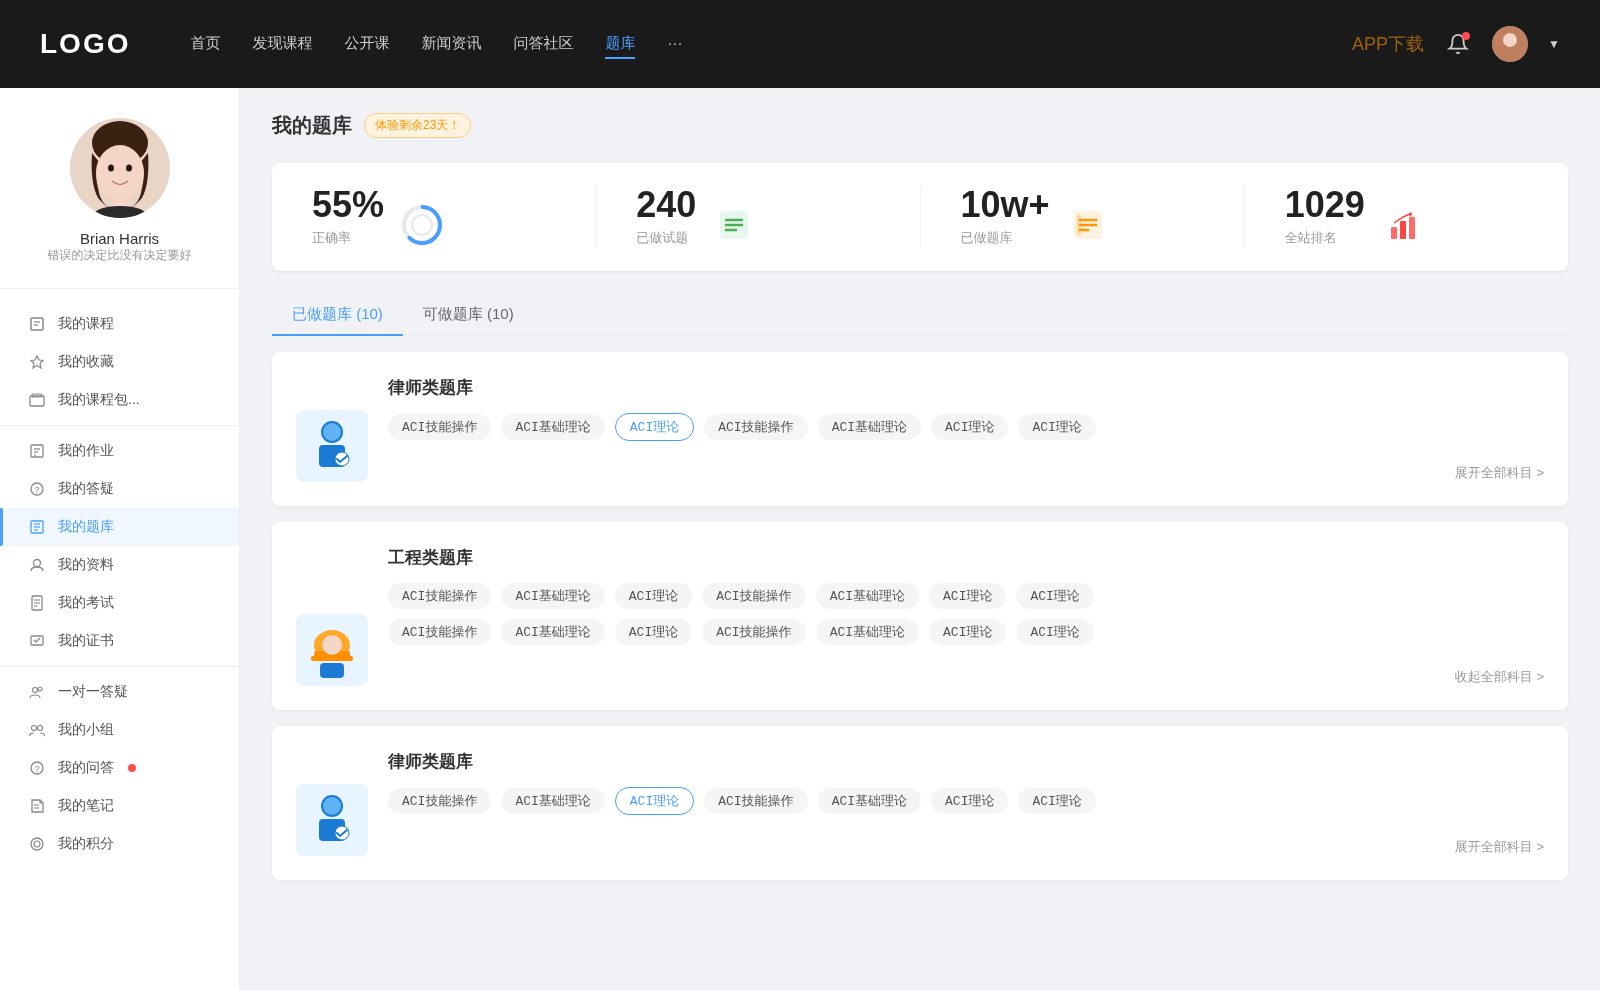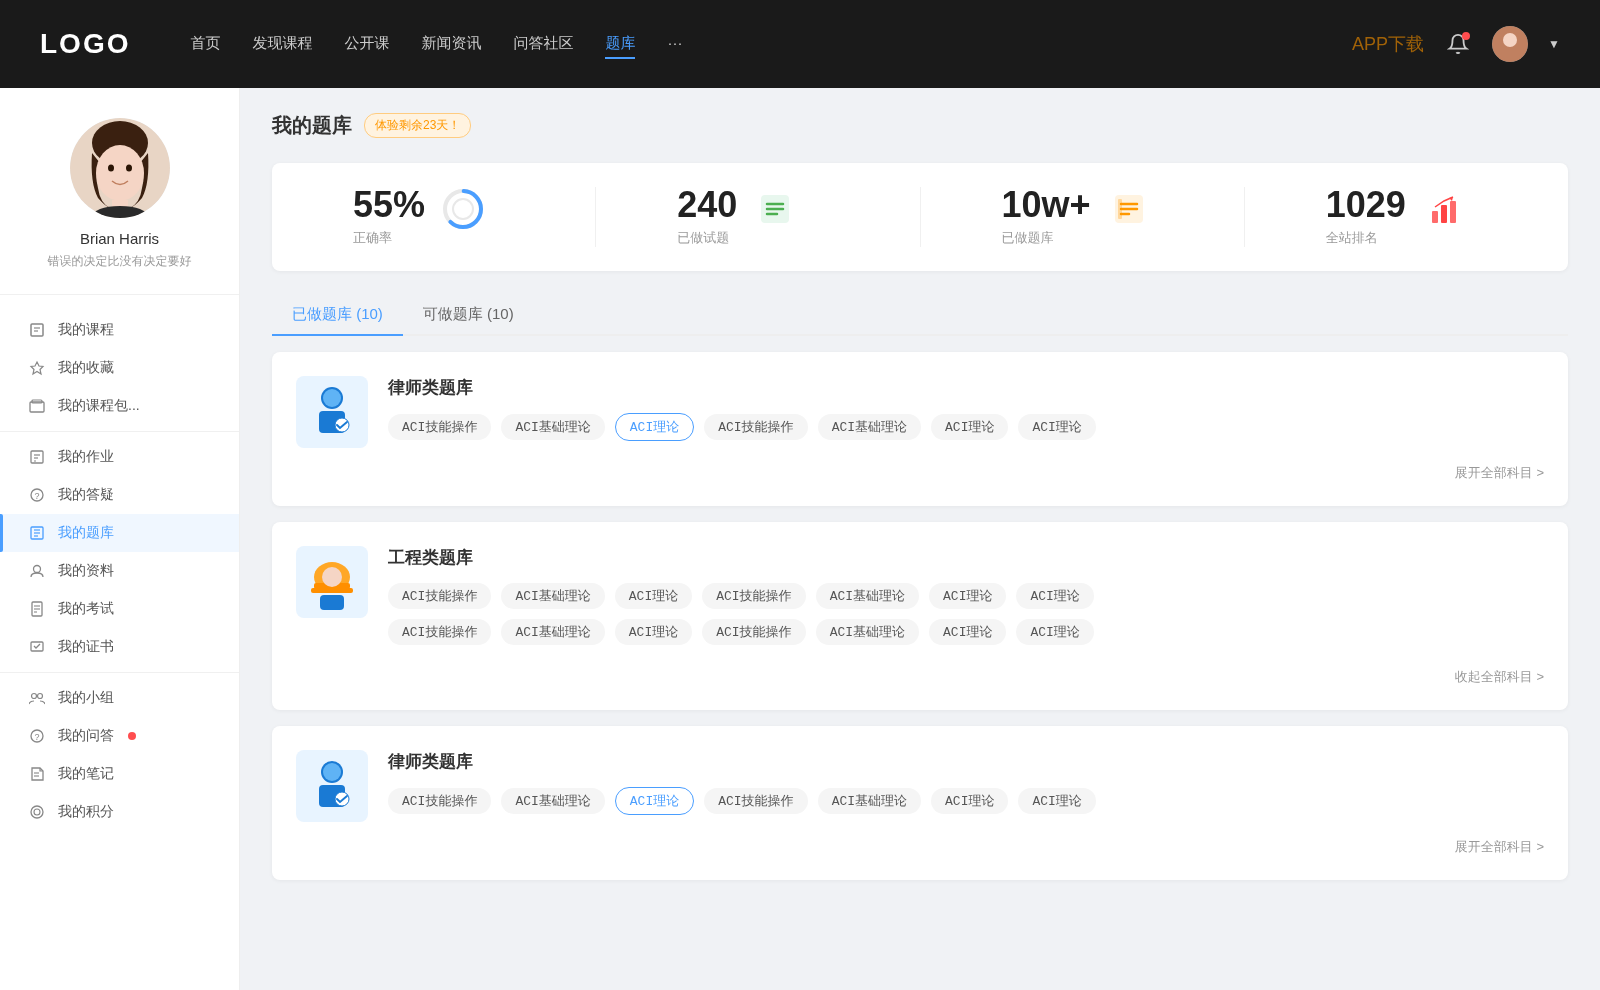--- a/index.html
+++ b/index.html
@@ -105,21 +105,20 @@
       overflow: hidden;
       margin-bottom: 12px;
       display: flex;
       align-items: center;
       justify-content: center;
     }
     .sidebar-username {
       font-size: 15px;
       color: #333;
       font-weight: 500;
-      margin-bottom: 6px;
     }
     .sidebar-motto {
       font-size: 12px;
       color: #999;
       text-align: center;
     }
     .sidebar-menu {
       padding-top: 16px;
     }
     .menu-item {
@@ -201,25 +200,24 @@
       display: flex;
       background: white;
       border-radius: 8px;
       padding: 24px 0;
       margin-bottom: 24px;
       box-shadow: 0 1px 4px rgba(0,0,0,0.05);
     }
     .stat-item {
       flex: 1;
       display: flex;
-      align-items: flex-start;
+      align-items: flex-end;
       gap: 16px;
       padding: 0 40px;
       border-right: 1px solid #f0f0f0;
-      margin-left: 41px;
     }
     .stat-item:last-child { border-right: none; }
     .stat-text {}
     .stat-value {
       font-size: 36px;
       font-weight: 700;
       color: #222;
       line-height: 1;
     }
     .stat-label {
@@ -267,21 +265,21 @@
     
     .qbank-card {
       background: white;
       border-radius: 8px;
       padding: 24px;
       margin-bottom: 16px;
       box-shadow: 0 1px 4px rgba(0,0,0,0.05);
     }
     .qbank-header {
       display: flex;
-      align-items: flex-start;
+      align-items: flex-end;
       gap: 20px;
     }
     .qbank-icon {
       width: 72px;
       height: 72px;
       background: #e8f4ff;
       border-radius: 8px;
       display: flex;
       align-items: center;
       justify-content: center;
@@ -483,20 +481,30 @@
               <rect x="2" y="3" width="12" height="9" rx="1" stroke="#888" stroke-width="1.3"></rect>
               <polyline points="5,7 7,9 11,5" stroke="#888" stroke-width="1.3" fill="none"></polyline>
             </svg>
         </span>
         <span>我的证书</span>
       </div>
       <div class="menu-divider"></div>
       <div class="menu-item">
         <span class="menu-icon">
           <svg width="16" height="16" viewBox="0 0 16 16" fill="none">
+              <circle cx="6" cy="6" r="2.5" stroke="#888" stroke-width="1.2"></circle>
+              <circle cx="11" cy="5" r="2" stroke="#888" stroke-width="1.2"></circle>
+              <path d="M1 14 Q1 11 6 11 Q11 11 11 14" stroke="#888" stroke-width="1.2" fill="none"></path>
+            </svg>
+        </span>
+        <span>一对一答疑</span>
+      </div>
+      <div class="menu-item">
+        <span class="menu-icon">
+          <svg width="16" height="16" viewBox="0 0 16 16" fill="none">
               <circle cx="5" cy="6" r="2.5" stroke="#888" stroke-width="1.2"></circle>
               <circle cx="11" cy="6" r="2.5" stroke="#888" stroke-width="1.2"></circle>
               <path d="M0 14 Q1 11 5 11" stroke="#888" stroke-width="1.2" fill="none"></path>
               <path d="M11 11 Q15 11 16 14" stroke="#888" stroke-width="1.2" fill="none"></path>
             </svg>
         </span>
         <span>我的小组</span>
       </div>
       <div class="menu-item">
         <span class="menu-icon">

